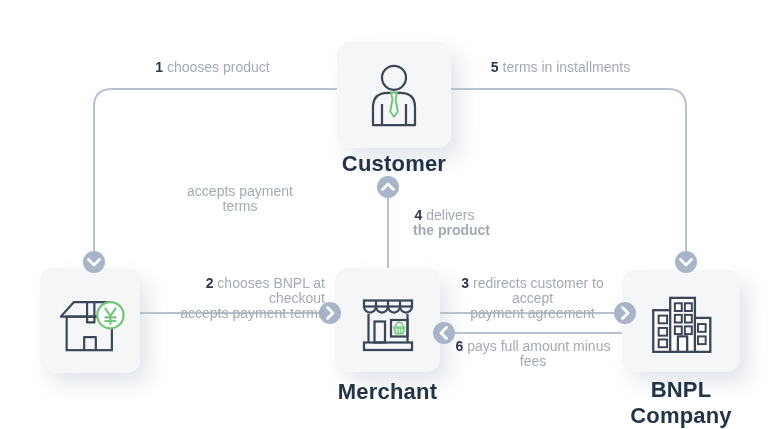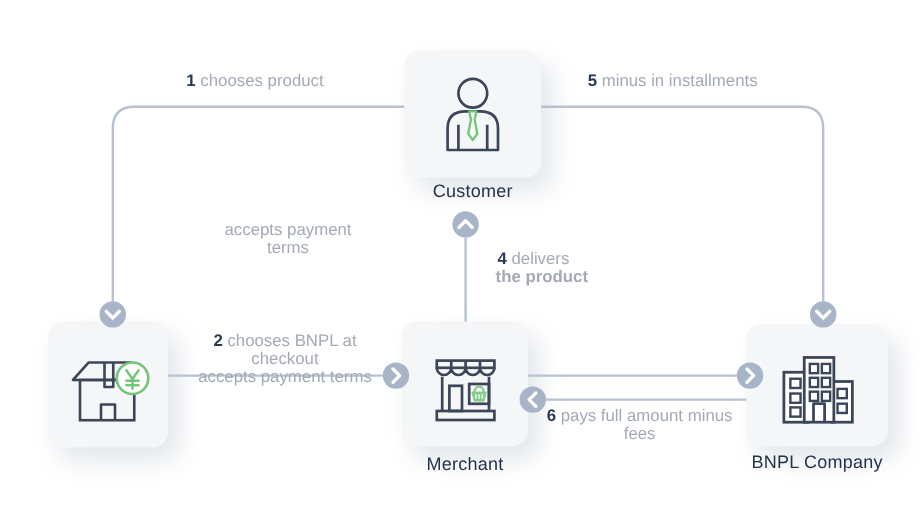--- a/index.html
+++ b/index.html
@@ -7,22 +7,22 @@
     position:relative;width:768px;height:429px;overflow:hidden;
     background:#ffffff;
     font-family:"Liberation Sans", sans-serif;
   }
   .card{
     position:absolute;background:#f5f6f8;border-radius:13px;
     box-shadow:9px 11px 20px rgba(167,178,194,0.33);
     display:flex;align-items:center;justify-content:center;
   }
   .node-label{
-    position:absolute;text-align:center;font-weight:400;
-    font-size:15px;color:#22334a;letter-spacing:0.2px;
+    position:absolute;text-align:center;font-weight:700;
+    font-size:22px;color:#22334a;letter-spacing:0.2px;
   }
   .edge-label{
     position:absolute;font-size:14px;line-height:15px;color:#a3aab5;
   }
   .edge-label .num{font-weight:700;color:#2b3950;}
   .center{text-align:center;}
   .connectors{position:absolute;left:0;top:0;pointer-events:none;z-index:5;}
   .labels-layer{position:absolute;left:0;top:0;width:768px;height:429px;z-index:6;pointer-events:none;}
   .icon-svg{display:block;}
 </style>
@@ -129,47 +129,56 @@
     <div class="node-label" style="left:335px;top:379px;width:105px;">Merchant</div>
     <div class="node-label" style="left:611px;top:377px;width:140px;">BNPL Company</div>
 
     <div class="edge-label center" style="left:130px;top:60px;width:165px;">
       <span class="num">1</span>
       <span>chooses product</span>
     </div>
 
     <div class="edge-label center" style="left:478px;top:60px;width:165px;">
       <span class="num">5</span>
-      <span>minus in installments</span>
+      <span>terms in installments</span>
     </div>
 
     <div class="edge-label center" style="left:170px;top:184px;width:140px;">
       <span>accepts payment terms</span>
     </div>
 
     <div class="edge-label" style="left:399px;top:208px;text-align:center;">
       <div>
         <span class="num">4</span>
         <span>delivers</span>
       </div>
       <div style="padding-left:14px;font-weight:bold;">
         <span>the product</span>
       </div>
     </div>
 
-    <div class="edge-label center" style="left:150px;top:276px;width:175px;">
+    <div class="edge-label center" style="left:150px;top:276px;width:175px;text-align:right;">
       <div>
         <span class="num">2</span>
         <span>chooses BNPL at checkout</span>
       </div>
       <div>
         <span>accepts payment terms</span>
       </div>
     </div>
 
+    <div class="edge-label center" style="left:445px;top:276px;width:175px;">
+      <div>
+        <span class="num">3</span>
+        <span>redirects customer to accept</span>
+      </div>
+      <div>
+        <span>payment agreement</span>
+      </div>
+    </div>
 
     <div class="edge-label center" style="left:448px;top:339px;width:170px;">
       <span class="num">6</span>
       <span>pays full amount minus fees</span>
     </div>
 
   </div>
 </div>
 
 </body></html>

